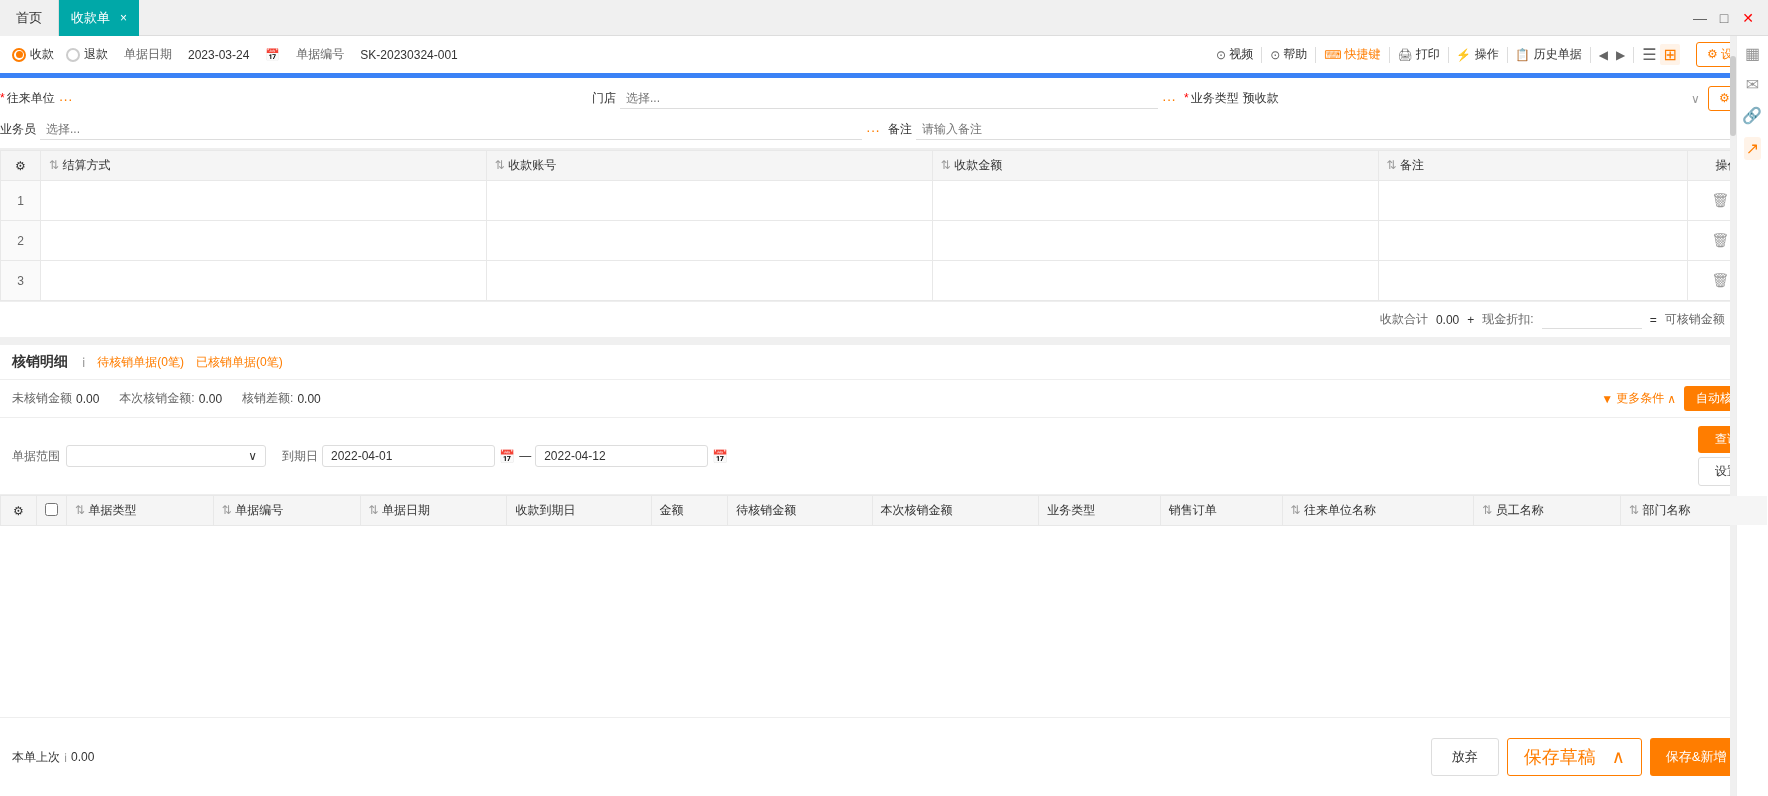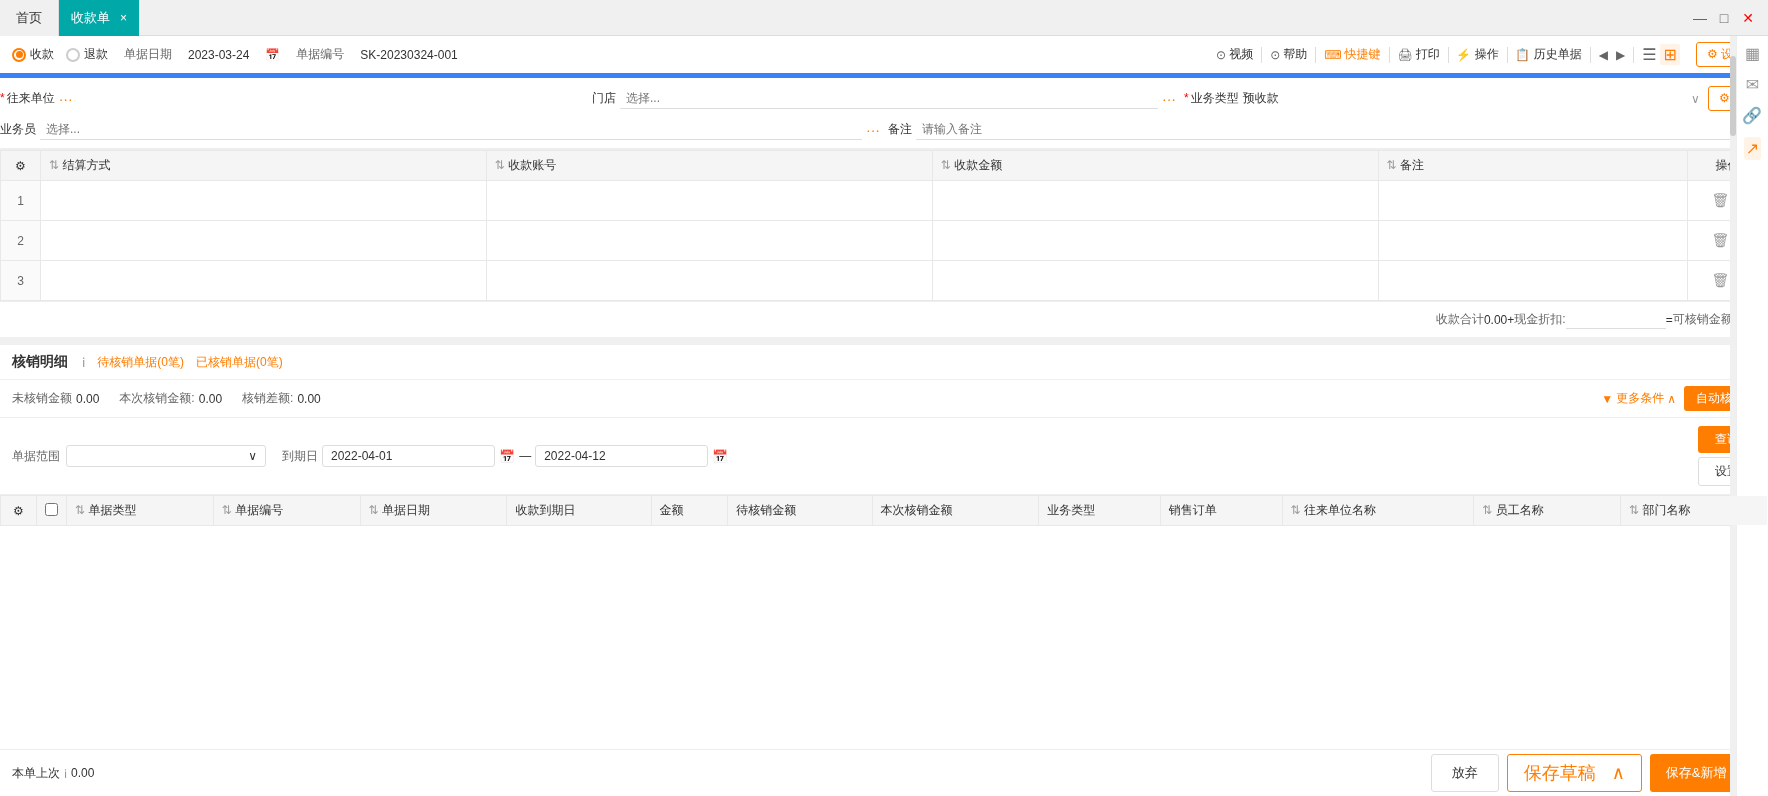--- a/index.html
+++ b/index.html
@@ -71,21 +71,21 @@
     }
     td { border: 1px solid #e8e8e8; padding: 6px 8px; color: #333; height: 40px; }
     td.row-num { text-align: center; background: #fafafa; width: 36px; color: #666; }
     .th-gear { text-align: center; width: 40px; }
     .col-actions { width: 80px; text-align: center; }
     .action-btns { display: flex; gap: 4px; justify-content: center; }
     .icon-btn { cursor: pointer; color: #999; font-size: 14px; }
 
     
     .totals-row {
-      display: flex; align-items: center; justify-content: flex-end; padding: 8px 12px; gap: 0; background: #fff; border-top: 1px solid #eee; font-size: 12px; flex-shrink: 0;
+      display: flex; align-items: center; justify-content: flex-end; padding: 8px 12px; gap: 8px; background: #fff; border-top: 1px solid #eee; font-size: 12px; flex-shrink: 0;
     }
     .totals-label { color: #666; }
     .totals-value { color: #333; }
     .totals-orange { color: #ff7d00; font-weight: bold; }
     .totals-input { border: none; border-bottom: 1px solid #ddd; width: 100px; padding: 2px 4px; font-size: 12px; outline: none; }
 
     
     .section-divider { height: 8px; background: #f0f0f0; flex-shrink: 0; }
 
     
@@ -134,21 +134,21 @@
 
     
     .lower-table-area { flex: 1; overflow: auto; }
     .lower-table { width: 100%; border-collapse: collapse; font-size: 12px; }
     .lower-table th {
       background: #f5f5f5; border: 1px solid #e8e8e8; padding: 6px 8px; font-weight: normal; white-space: nowrap; position: sticky; top: 0; z-index: 1;
     }
 
     
     .bottom-bar {
-      display: flex; align-items: center; padding: 4px 12px; background: #fff; border-top: 1px solid #eee; gap: 8px; flex-shrink: 0;
+      display: flex; align-items: center; padding: 20px 12px; background: #fff; border-top: 1px solid #eee; gap: 8px; flex-shrink: 0;
     }
     .bottom-bar-left { display: flex; align-items: center; gap: 4px; font-size: 12px; }
     .bottom-bar-right { margin-left: auto; display: flex; gap: 8px; }
     .discard-btn {
       background: #fff; border: 1px solid #ddd; color: #333; padding: 6px 20px; border-radius: 3px; cursor: pointer; font-size: 13px;
     }
     .save-draft-btn {
       background: #fff; border: 1px solid #ff7d00; color: #ff7d00; padding: 6px 16px; border-radius: 3px; cursor: pointer; font-size: 18px; display: flex; align-items: center; gap: 16px;
     }
     .save-new-btn {

